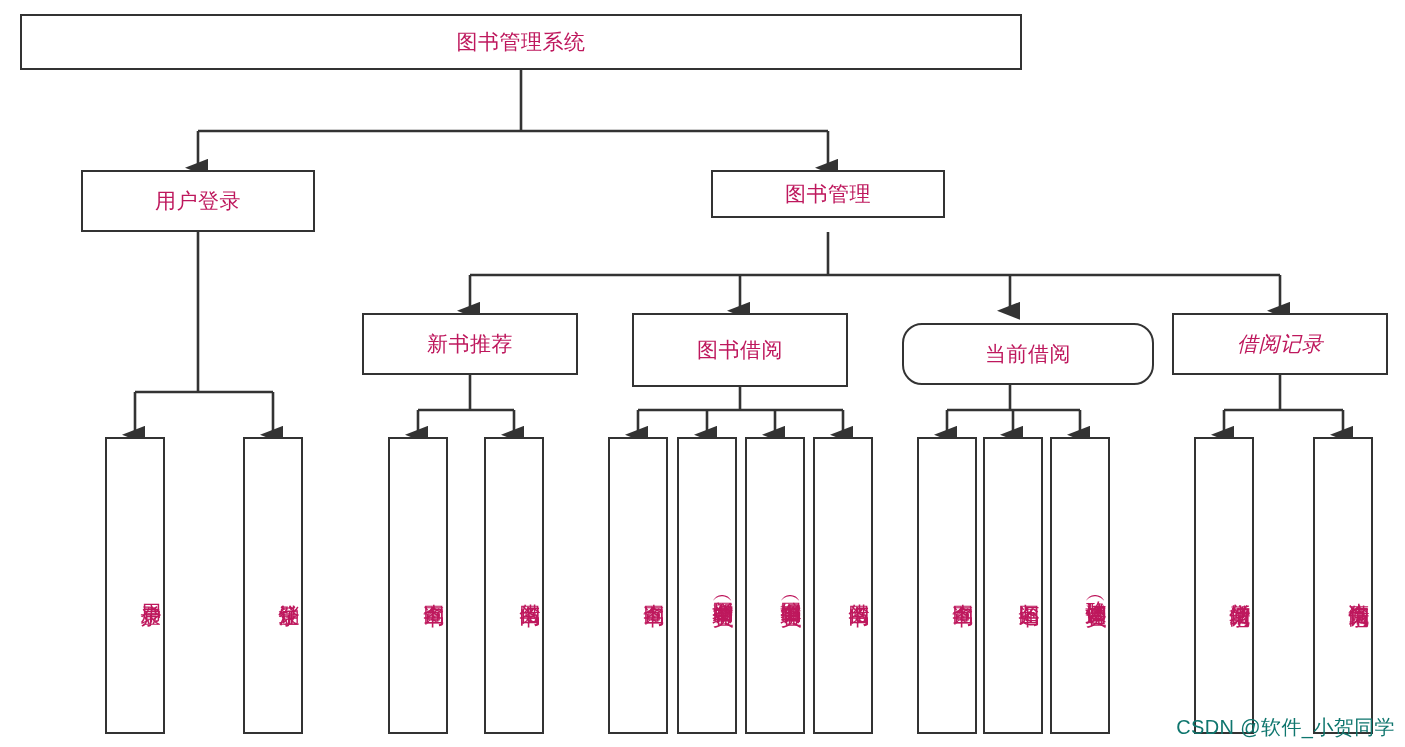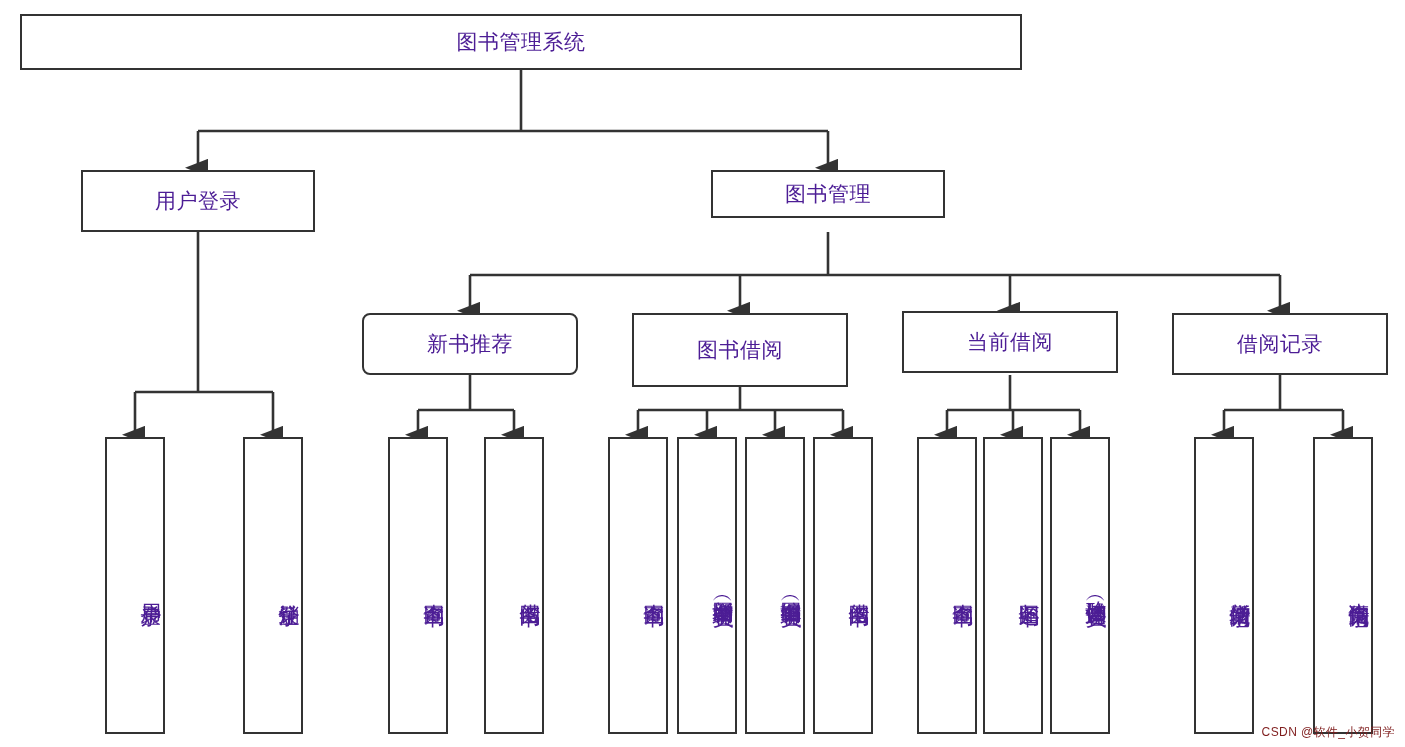--- a/index.html
+++ b/index.html
@@ -21,21 +21,21 @@
     width: 1405px; height: 747px;
     pointer-events: none;
   }
   .node {
     position: absolute;
     background: #ffffff;
     border: 2px solid #333333;
     display: flex;
     align-items: center;
     justify-content: center;
-    color: #4c1d95;
+    color: #be185d;
     text-align: center;
     line-height: 1.18;
   }
   .node.horiz {
     font-size: 21px;
     letter-spacing: 0.5px;
   }
   .node.vert {
     writing-mode: vertical-rl;
     text-orientation: upright;
@@ -48,22 +48,22 @@
   .node.vert .vlabel {
     writing-mode: vertical-rl;
     text-orientation: upright;
     display: block;
     white-space: nowrap;
   }
   .watermark {
     position: absolute;
     right: 10px;
     bottom: 6px;
-    font-size: 12px;
-    color: #7f1d1d;
+    font-size: 20px;
+    color: #0f766e;
     letter-spacing: 0.4px;
     white-space: nowrap;
   }
 </style>
 </head>
 <body>
 
 <div id="canvas">
 
   <svg id="edges" viewBox="0 0 1405 747" width="1405" height="747">
@@ -112,30 +112,30 @@
   <div id="nodes-layer">
       <div class="node horiz" style="left: 20px; top: 14px; width: 1002px; height: 56px;">
         <span class="hlabel">图书管理系统</span>
       </div>
       <div class="node horiz" style="left: 81px; top: 170px; width: 234px; height: 62px;">
         <span class="hlabel">用户登录</span>
       </div>
       <div class="node horiz" style="left: 711px; top: 170px; width: 234px; height: 48px;">
         <span class="hlabel">图书管理</span>
       </div>
-      <div class="node horiz" style="left: 362px; top: 313px; width: 216px; height: 62px; border-radius: 8px;">
+      <div class="node horiz" style="left: 362px; top: 313px; width: 216px; height: 62px;">
         <span class="hlabel">新书推荐</span>
       </div>
       <div class="node horiz" style="left: 632px; top: 313px; width: 216px; height: 74px;">
         <span class="hlabel">图书借阅</span>
       </div>
-      <div class="node horiz" style="left: 902px; top: 311px; width: 216px; height: 62px;">
+      <div class="node horiz" style="left: 902px; top: 323px; width: 252px; height: 62px; border-radius: 20px;">
         <span class="hlabel">当前借阅</span>
       </div>
-      <div class="node horiz" style="left: 1172px; top: 313px; width: 216px; height: 62px;">
+      <div class="node horiz" style="left: 1172px; top: 313px; width: 216px; height: 62px; font-style: italic;">
         <span class="hlabel">借阅记录</span>
       </div>
       <div class="node vert" style="left: 105px; top: 437px; width: 60px; height: 297px;">
         <span class="vlabel">用户登录</span>
       </div>
       <div class="node vert" style="left: 243px; top: 437px; width: 60px; height: 297px;">
         <span class="vlabel">注销登录</span>
       </div>
       <div class="node vert" style="left: 388px; top: 437px; width: 60px; height: 297px;">
         <span class="vlabel">查询图书</span>

